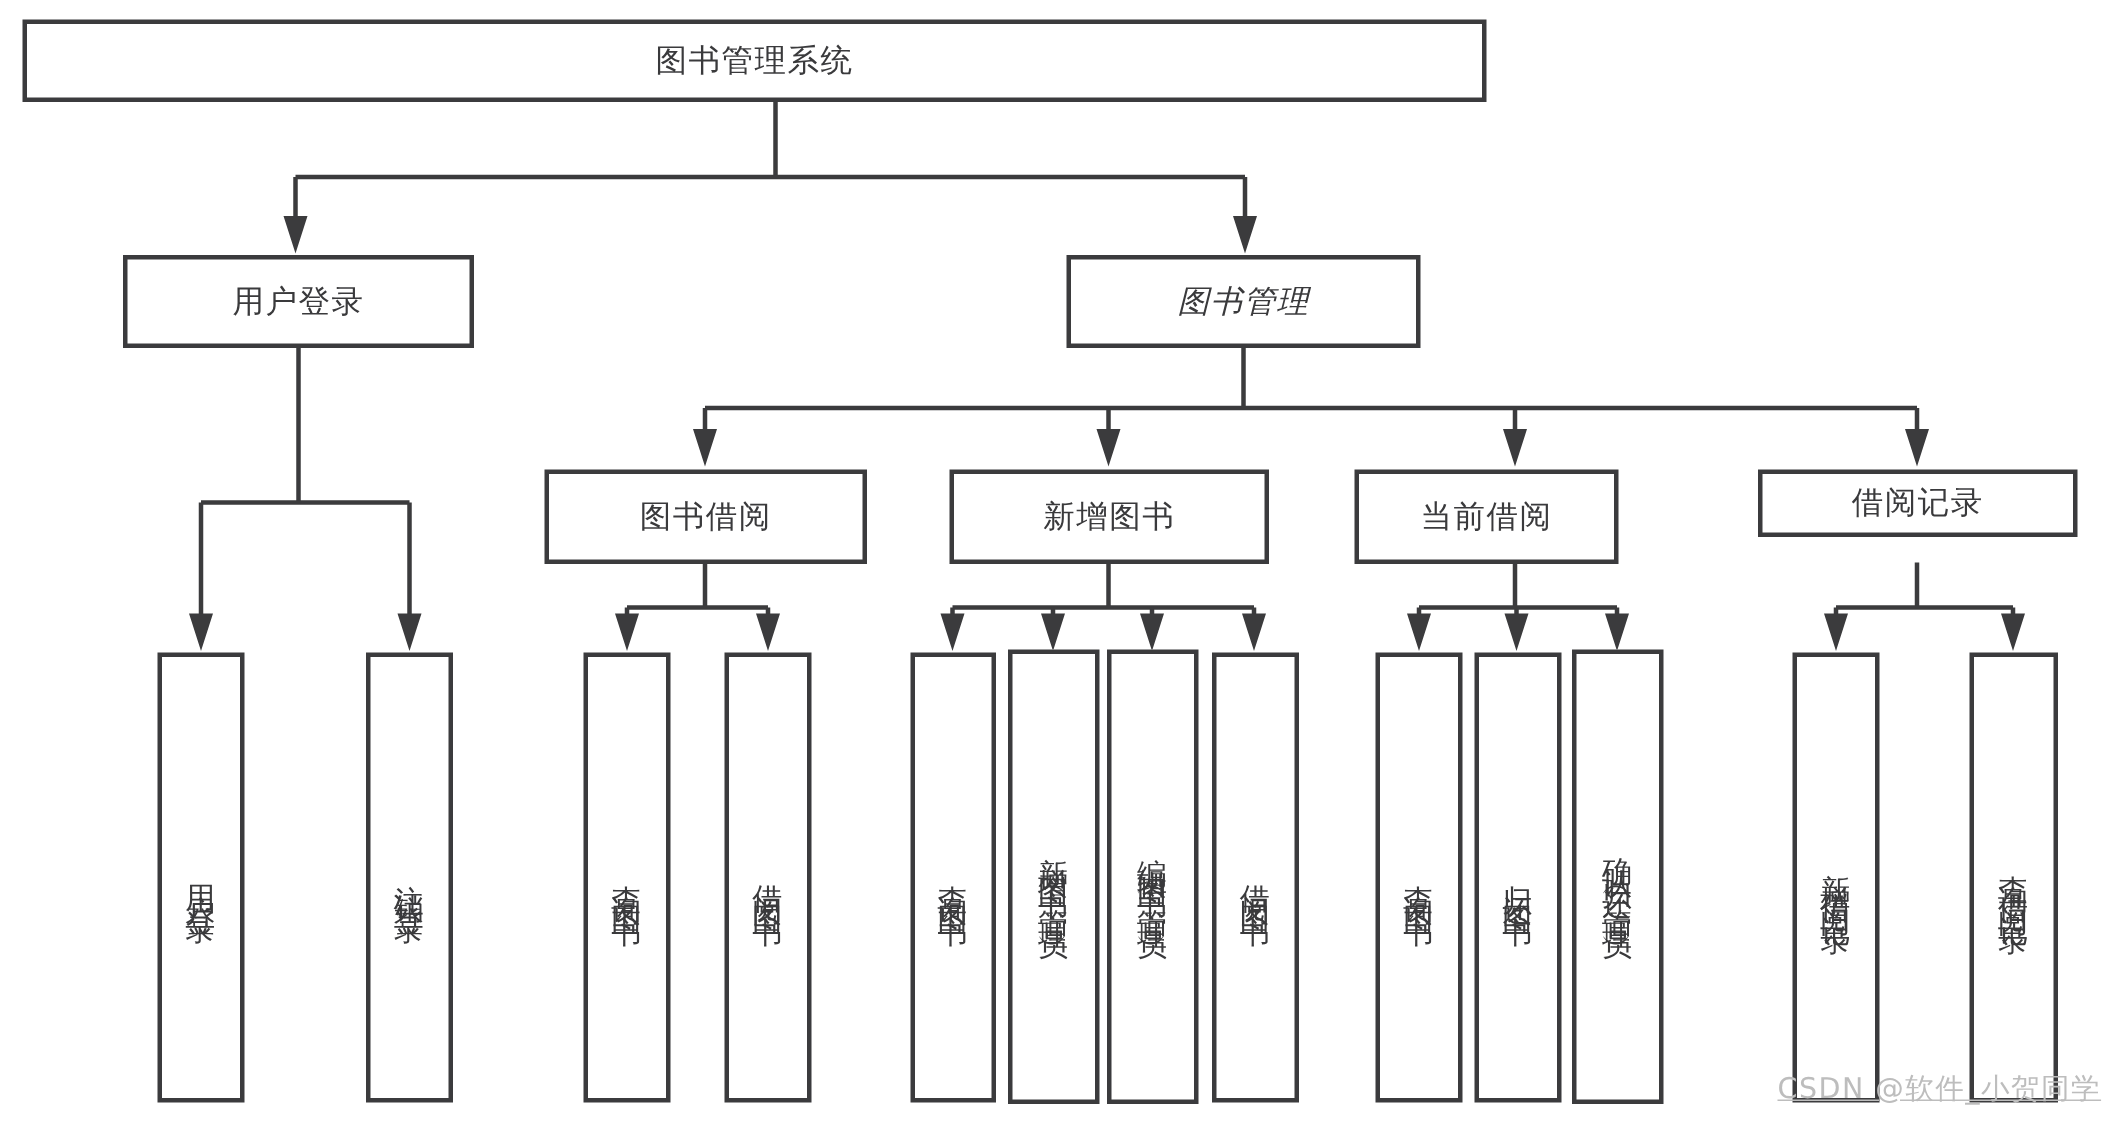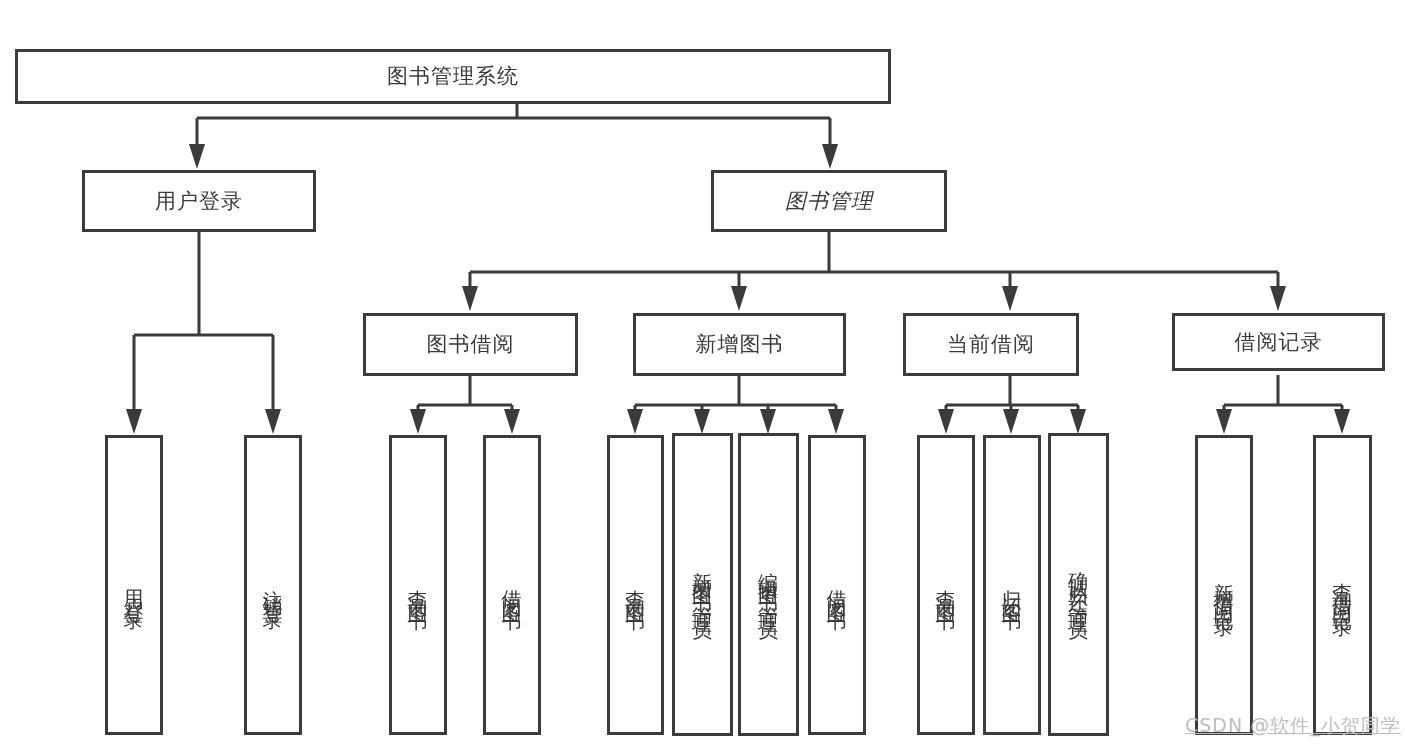--- a/index.html
+++ b/index.html
@@ -41,41 +41,41 @@
              M470 311 L462 286 L478 286 Z  M739 311 L731 286 L747 286 Z
              M1010 311 L1002 286 L1018 286 Z  M1278 311 L1270 286 L1286 286 Z
              M418 434 L410 409 L426 409 Z  M512 434 L504 409 L520 409 Z
              M635 434 L627 409 L643 409 Z  M702 434 L694 409 L710 409 Z
              M768 434 L760 409 L776 409 Z  M836 434 L828 409 L844 409 Z
              M946 434 L938 409 L954 409 Z  M1011 434 L1003 409 L1019 409 Z
              M1078 434 L1070 409 L1086 409 Z
              M1224 434 L1216 409 L1232 409 Z  M1342 434 L1334 409 L1350 409 Z" fill="#3b3b3d" stroke="none"></path>
   </svg>
 
-  <div class="node" style="left:15px;top:13px;width:876px;height:55px;margin-top:36px;">
+  <div class="node" style="left:15px;top:13px;width:976px;height:55px;">
     <span>图书管理系统</span>
   </div>
 
   <div class="node" style="left:82px;top:170px;width:234px;height:62px;">
     <span>用户登录</span>
   </div>
   <div class="node" style="left:711px;top:170px;width:236px;height:62px;font-style:italic;">
     <span>图书管理</span>
   </div>
 
   <div class="node" style="left:363px;top:313px;width:215px;height:63px;">
     <span>图书借阅</span>
   </div>
   <div class="node" style="left:633px;top:313px;width:213px;height:63px;">
     <span>新增图书</span>
   </div>
   <div class="node" style="left:903px;top:313px;width:176px;height:63px;">
     <span>当前借阅</span>
   </div>
-  <div class="node" style="left:1172px;top:313px;width:213px;height:58px;">
+  <div class="node" style="left:1172px;top:313px;width:213px;height:45px;">
     <span>借阅记录</span>
   </div>
 
   <div class="node vert" style="left:105px;top:435px;width:58px;height:300px;">
     <span>用户登录</span>
   </div>
   <div class="node vert" style="left:244px;top:435px;width:58px;height:300px;">
     <span>注销登录</span>
   </div>
 

